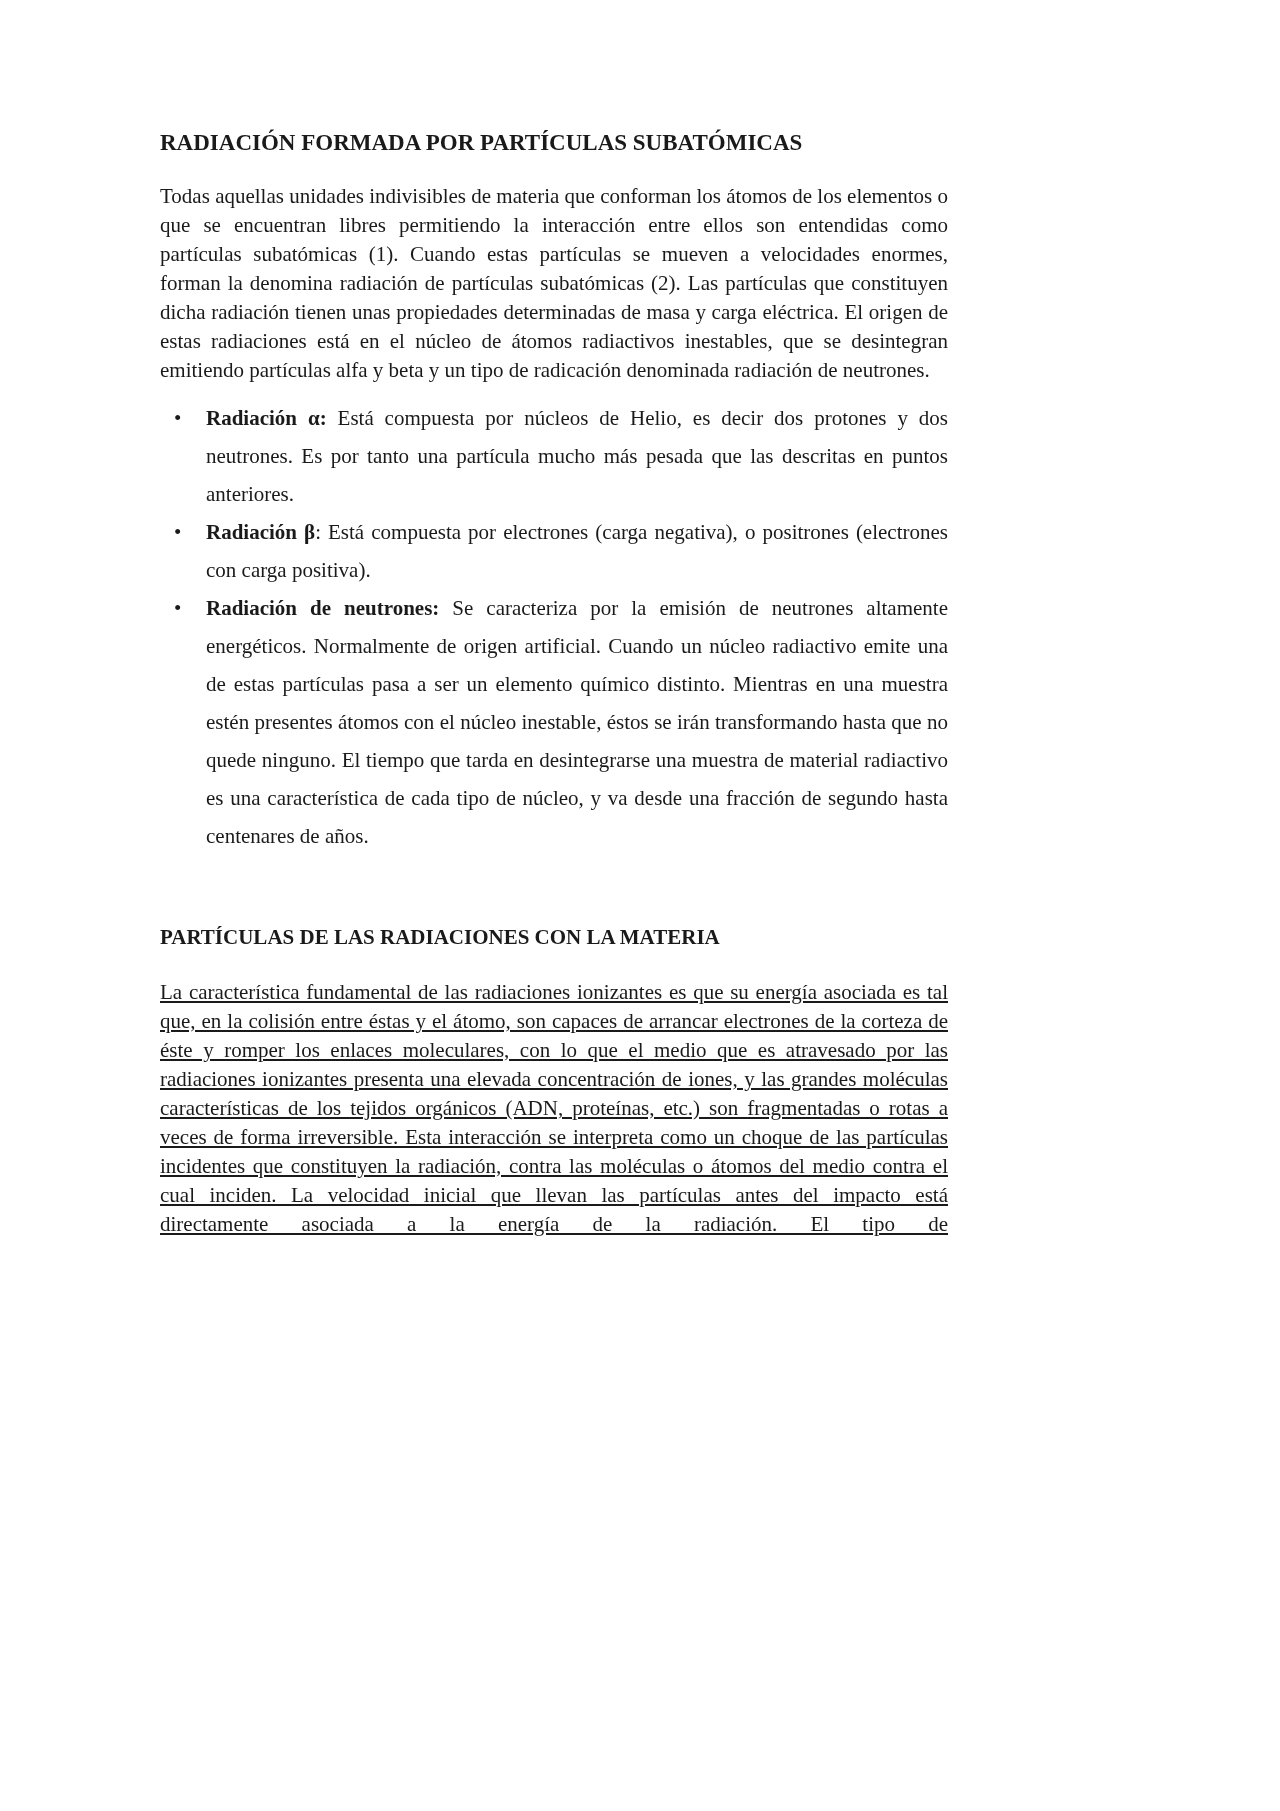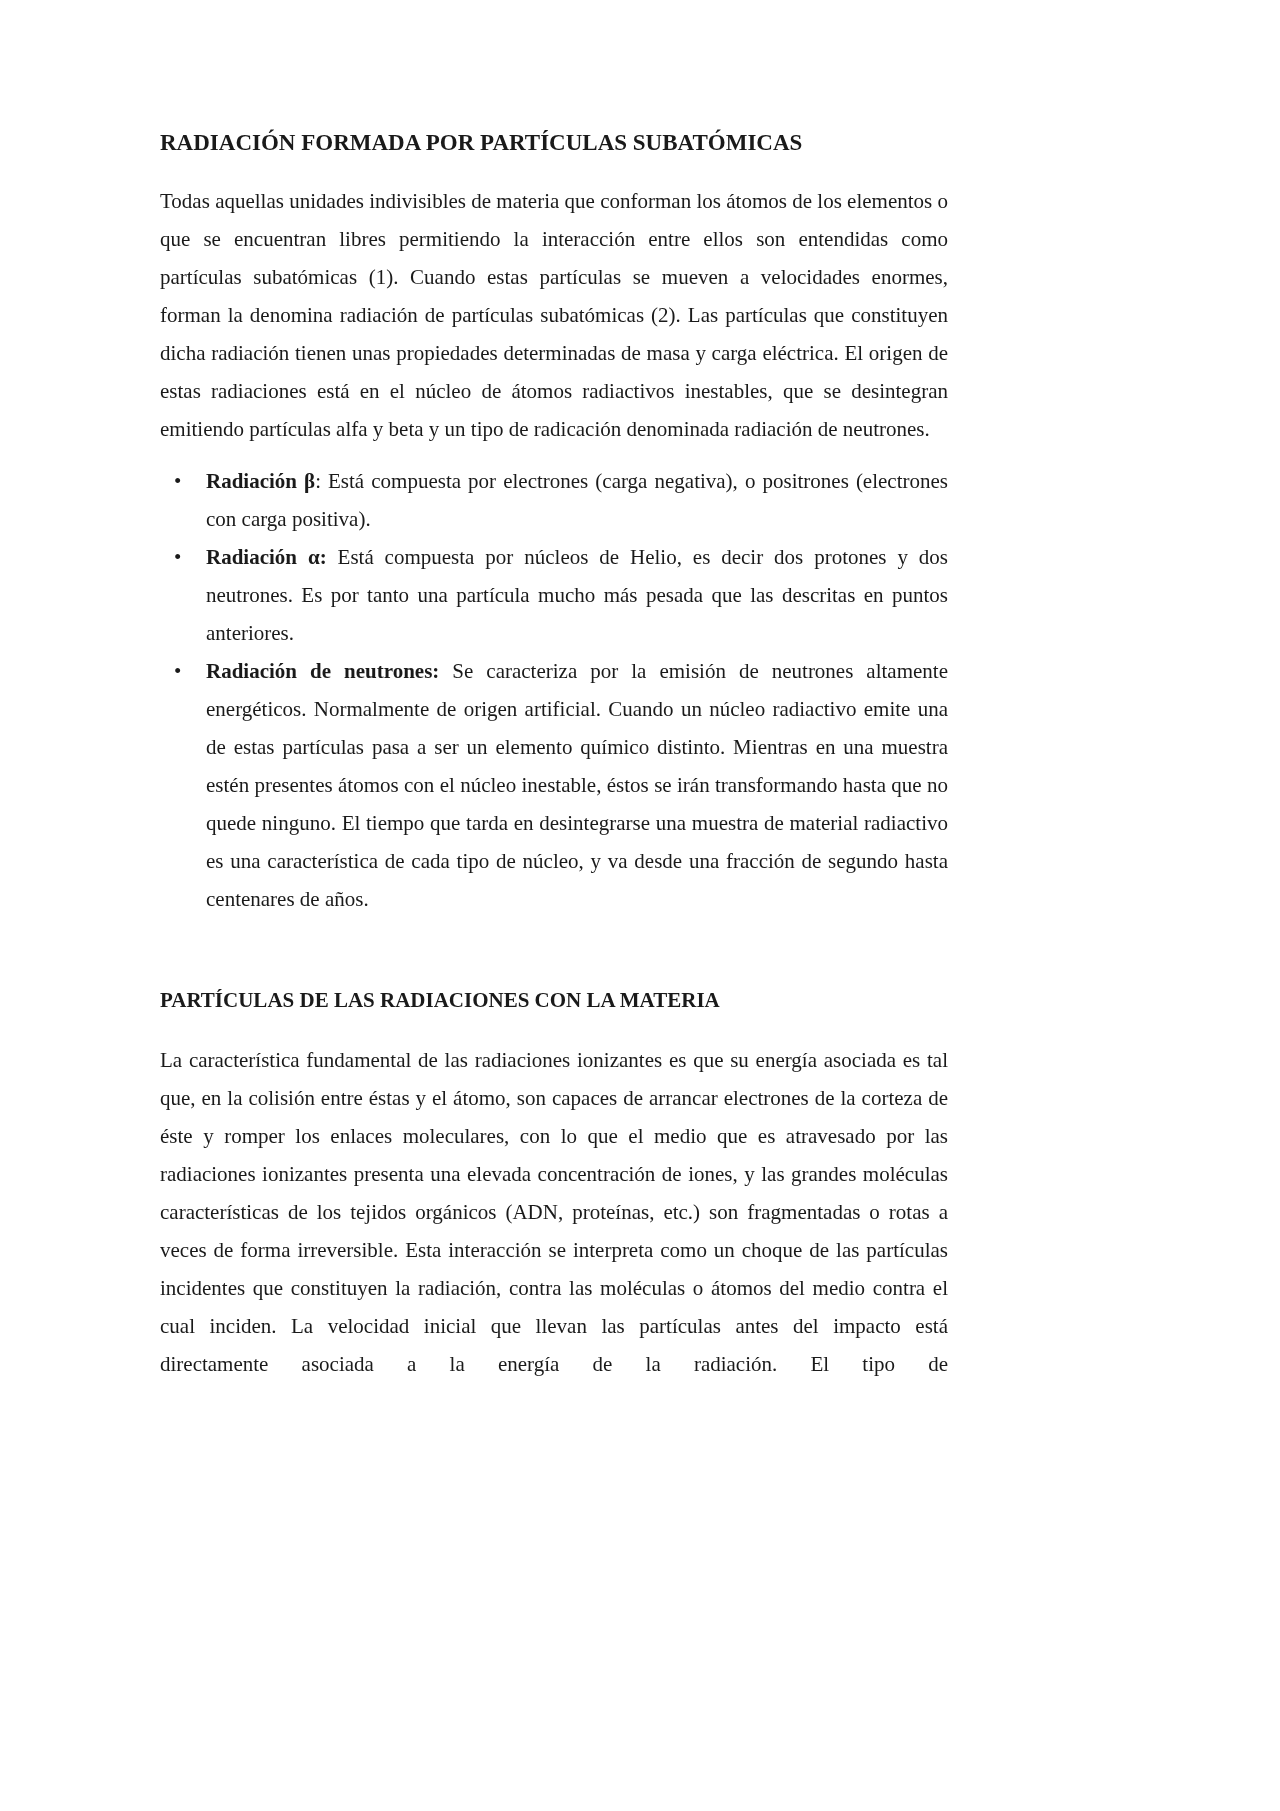--- a/index.html
+++ b/index.html
@@ -17,21 +17,21 @@
     color: #1a1a1a;
     overflow: hidden;
   }
   h1.doc-title {
     font-size: 23px;
     font-weight: bold;
     margin: 0 0 26px 0;
   }
   p.body-text {
     font-size: 21px;
-    line-height: 38px;
+    line-height: 29px;
     text-align: justify;
     margin: 0;
   }
   p.intro {
     margin-bottom: 14px;
   }
   ul.bullet-list {
     list-style: none;
     margin: 14px 0 0 0;
     padding: 0;
@@ -53,37 +53,38 @@
   .lead {
     font-weight: bold;
   }
   h2.section-heading {
     font-size: 21px;
     font-weight: bold;
     margin: 70px 0 28px 0;
   }
   p.section-body {
     text-align-last: justify;
+    text-decoration: underline;
   }
 </style>
 </head>
 <body>
 
 <div class="page">
 
   <h1 class="doc-title">RADIACIÓN FORMADA POR PARTÍCULAS SUBATÓMICAS</h1>
 
   <p class="body-text intro">Todas aquellas unidades indivisibles de materia que conforman los átomos de los elementos o que se encuentran libres permitiendo la interacción entre ellos son entendidas como partículas subatómicas (1). Cuando estas partículas se mueven a velocidades enormes, forman la denomina radiación de partículas subatómicas (2). Las partículas que constituyen dicha radiación tienen unas propiedades determinadas de masa y carga eléctrica. El origen de estas radiaciones está en el núcleo de átomos radiactivos inestables, que se desintegran emitiendo partículas alfa y beta y un tipo de radicación denominada radiación de neutrones.</p>
 
   <ul class="bullet-list">
     <li>
-      <span class="lead">Radiación β</span><span>: Está compuesta por electrones (carga negativa), o positrones (electrones con carga positiva).</span>
+      <span class="lead">Radiación α:</span><span> Está compuesta por núcleos de Helio, es decir dos protones y dos neutrones. Es por tanto una partícula mucho más pesada que las descritas en puntos anteriores.</span>
     </li>
     <li>
-      <span class="lead">Radiación α:</span><span> Está compuesta por núcleos de Helio, es decir dos protones y dos neutrones. Es por tanto una partícula mucho más pesada que las descritas en puntos anteriores.</span>
+      <span class="lead">Radiación β</span><span>: Está compuesta por electrones (carga negativa), o positrones (electrones con carga positiva).</span>
     </li>
     <li>
       <span class="lead">Radiación de neutrones:</span><span> Se caracteriza por la emisión de neutrones altamente energéticos. Normalmente de origen artificial. Cuando un núcleo radiactivo emite una de estas partículas pasa a ser un elemento químico distinto. Mientras en una muestra estén presentes átomos con el núcleo inestable, éstos se irán transformando hasta que no quede ninguno. El tiempo que tarda en desintegrarse una muestra de material radiactivo es una característica de cada tipo de núcleo, y va desde una fracción de segundo hasta centenares de años.</span>
     </li>
   </ul>
 
   <h2 class="section-heading">PARTÍCULAS DE LAS RADIACIONES CON LA MATERIA</h2>
 
   <p class="body-text section-body">La característica fundamental de las radiaciones ionizantes es que su energía asociada es tal que, en la colisión entre éstas y el átomo, son capaces de arrancar electrones de la corteza de éste y romper los enlaces moleculares, con lo que el medio que es atravesado por las radiaciones ionizantes presenta una elevada concentración de iones, y las grandes moléculas características de los tejidos orgánicos (ADN, proteínas, etc.) son fragmentadas o rotas a veces de forma irreversible. Esta interacción se interpreta como un choque de las partículas incidentes que constituyen la radiación, contra las moléculas o átomos del medio contra el cual inciden. La velocidad inicial que llevan las partículas antes del impacto está directamente asociada a la energía de la radiación. El tipo de</p>
 

